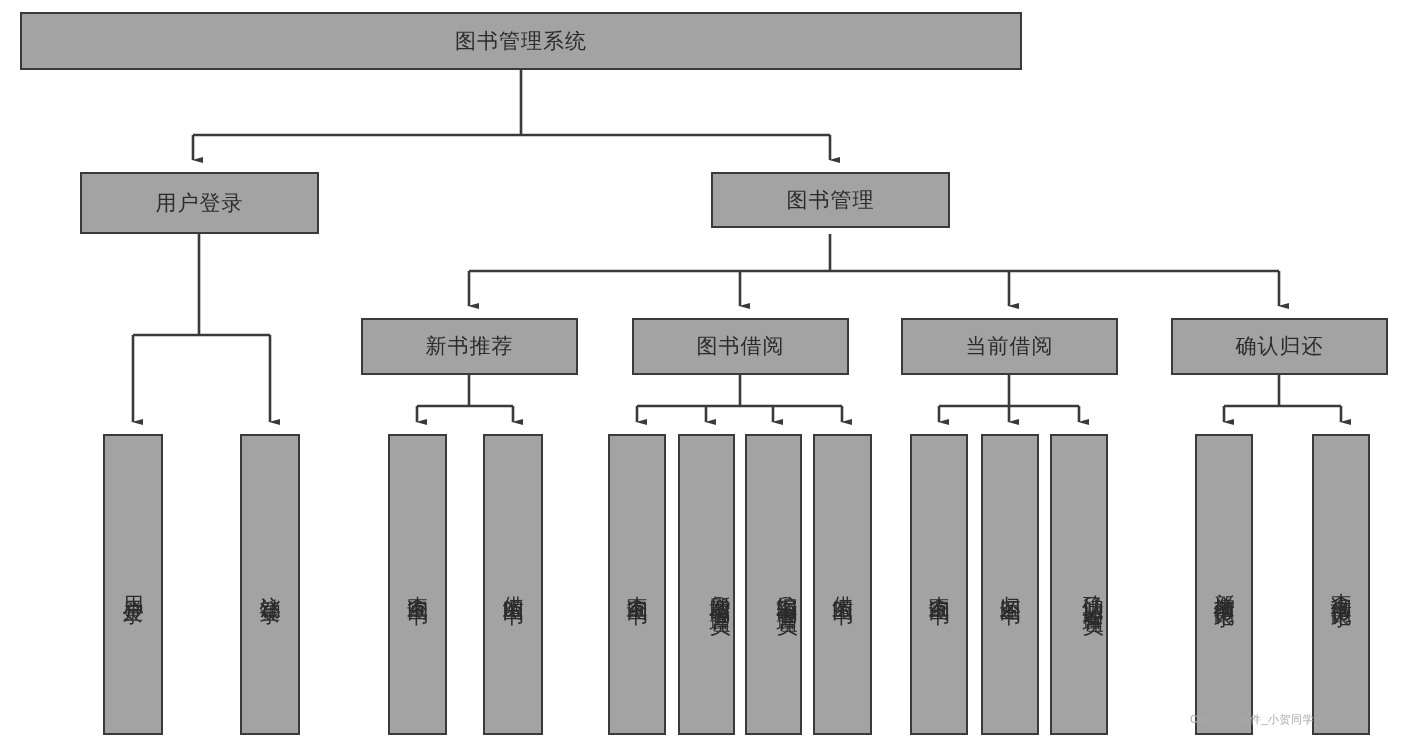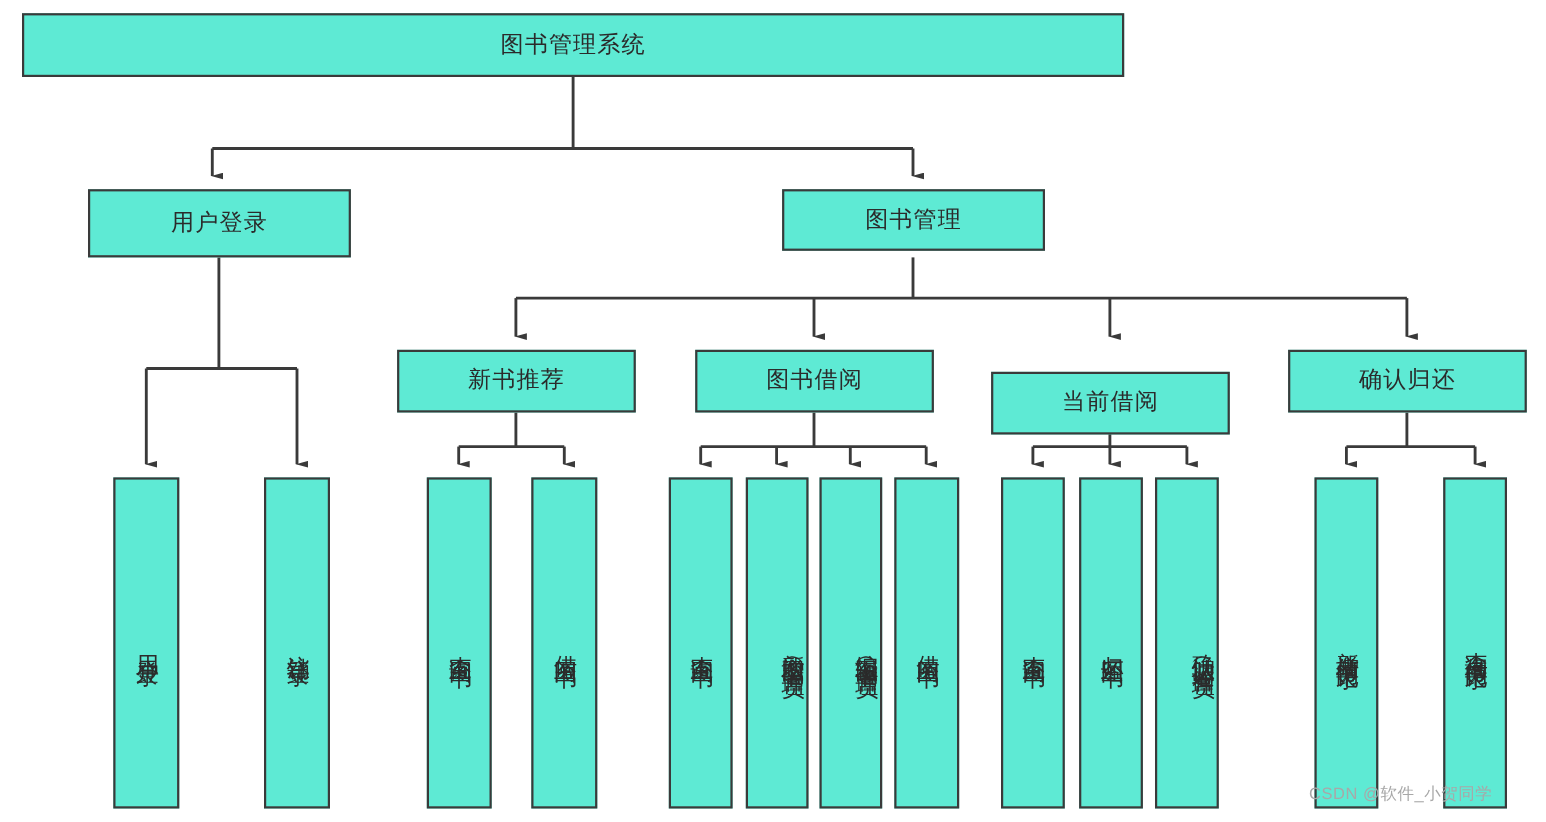--- a/index.html
+++ b/index.html
@@ -22,21 +22,21 @@
     left: 0;
     top: 0;
     width: 1405px;
     height: 747px;
     pointer-events: none;
   }
   .node {
     position: absolute;
     box-sizing: border-box;
     border: 2px solid #3a3a3a;
-    background: #5eead4;
+    background: #a3a3a3;
     color: #2b2b2b;
     display: flex;
     align-items: center;
     justify-content: center;
     font-size: 21px;
     letter-spacing: 1px;
     line-height: 1.25;
     text-align: center;
   }
   .node.leaf {
@@ -49,21 +49,21 @@
     letter-spacing: 3px;
   }
   .node.leaf.short {
     align-items: center;
     padding-top: 0;
   }
   .watermark {
     position: absolute;
     left: 1190px;
     top: 712px;
-    font-size: 15px;
+    font-size: 11px;
     color: #a8a8a8;
     letter-spacing: 0.5px;
     white-space: nowrap;
   }
 </style>
 </head>
 <body>
 
 <div id="canvas">
 
@@ -117,21 +117,21 @@
     </g>
   </svg>
 
   <div class="node" style="left:20px; top:12px; width:1002px; height:58px;">图书管理系统</div>
 
   <div class="node" style="left:80px; top:172px; width:239px; height:62px;">用户登录</div>
   <div class="node" style="left:711px; top:172px; width:239px; height:56px;">图书管理</div>
 
   <div class="node" style="left:632px; top:318px; width:217px; height:57px;">图书借阅</div>
   <div class="node" style="left:361px; top:318px; width:217px; height:57px;">新书推荐</div>
-  <div class="node" style="left:901px; top:318px; width:217px; height:57px;margin-top:20px;">当前借阅</div>
+  <div class="node" style="left:901px; top:318px; width:217px; height:57px;">当前借阅</div>
   <div class="node" style="left:1171px; top:318px; width:217px; height:57px;">确认归还</div>
 
   <div class="node leaf short" style="left:103px; top:434px; width:60px; height:301px;">用户登录</div>
   <div class="node leaf short" style="left:240px; top:434px; width:60px; height:301px;">注销登录</div>
 
   <div class="node leaf short" style="left:388px; top:434px; width:59px; height:301px;">查询图书</div>
   <div class="node leaf short" style="left:483px; top:434px; width:60px; height:301px;">借阅图书</div>
 
   <div class="node leaf short" style="left:608px; top:434px; width:58px; height:301px;">查询图书</div>
   <div class="node leaf" style="left:678px; top:434px; width:57px; height:301px;">新增图书（管理员）</div>

